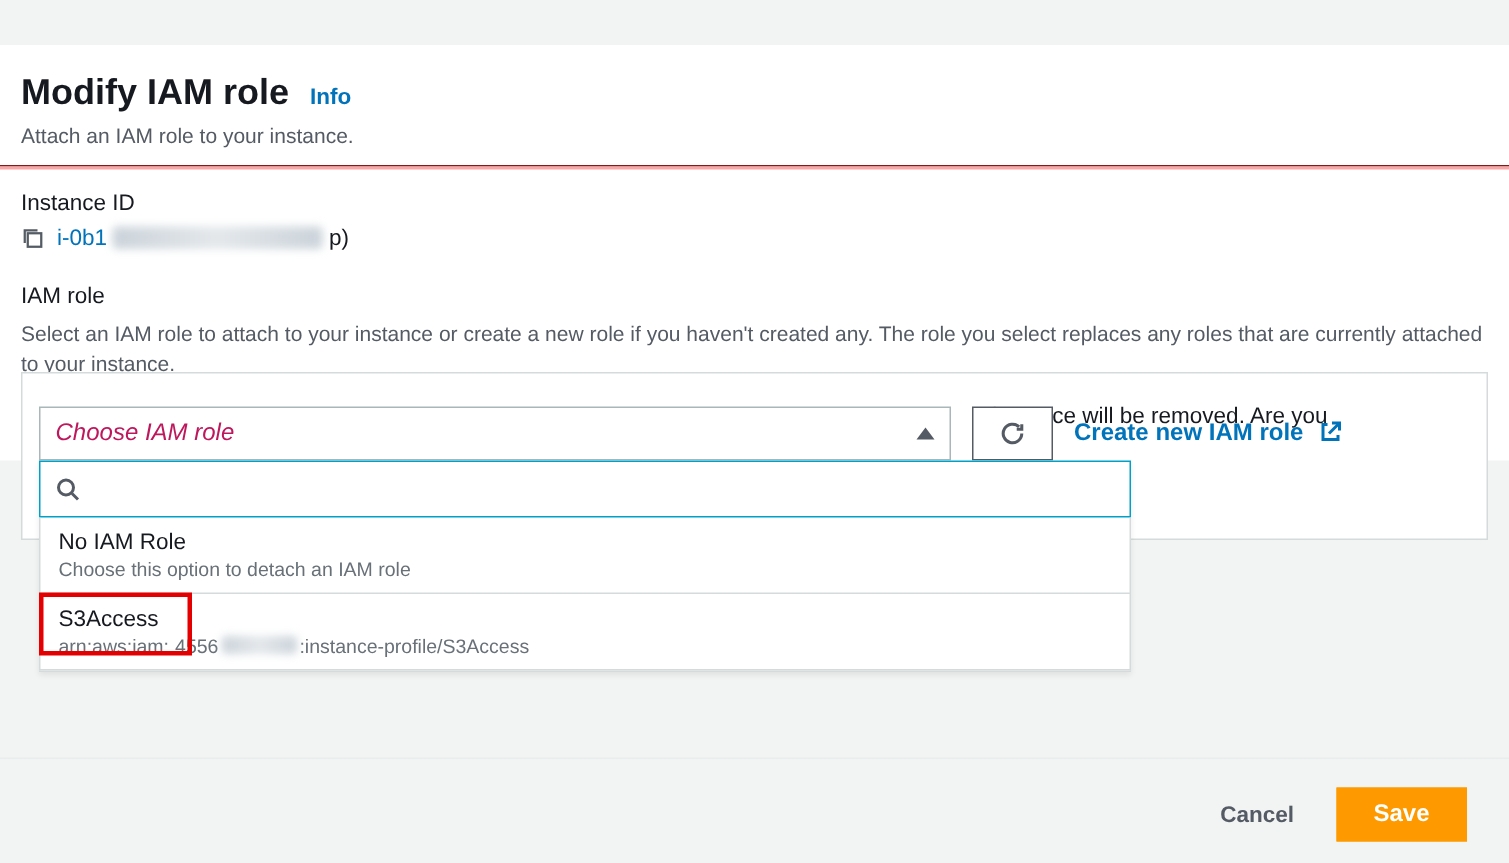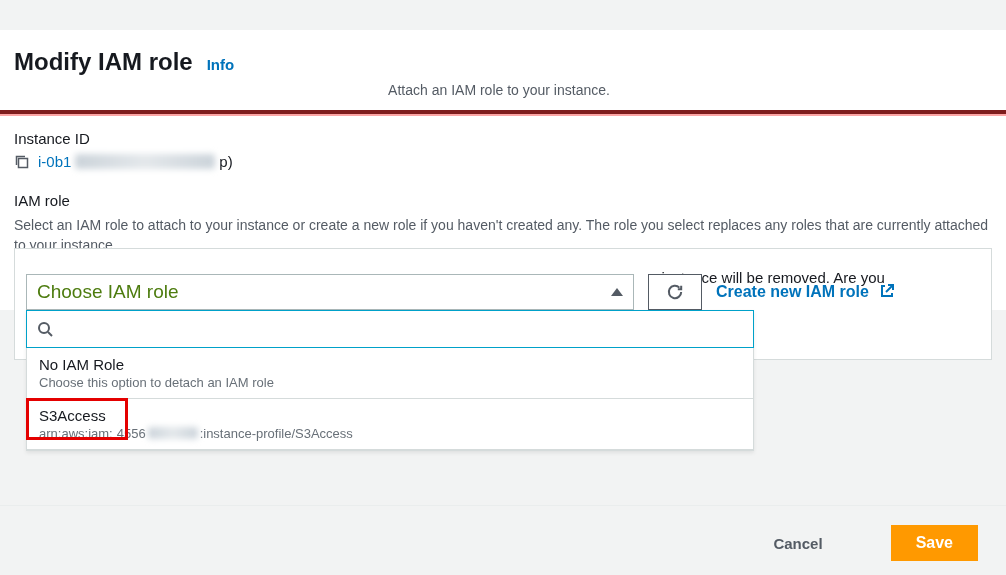--- a/index.html
+++ b/index.html
@@ -15,22 +15,21 @@
       overflow: hidden;
       position: relative;
     }
     .content-wrapper {
       background: #fff;
       margin: 0;
       padding: 0;
     }
     .header-section {
       padding: 18px 22px 12px 14px;
-      border-bottom: 4px solid #7f1d1d;
-      text-align: center;
+      border-bottom: 1px solid #7f1d1d;
     }
     .header-row {
       display: flex;
       align-items: baseline;
       gap: 14px;
     }
     .page-title {
       font-size: 24px;
       font-weight: 700;
       color: #16191f;
@@ -102,22 +101,23 @@
       width: 608px;
       border: 1px solid #aab7b8;
       height: 36px;
       display: flex;
       align-items: center;
       justify-content: space-between;
       padding: 0 10px;
       background: #fff;
     }
     .dropdown-placeholder {
-      color: #4d7c0f;
-      font-size: 19px;
+      color: #be185d;
+      font-style: italic;
+      font-size: 16px;
     }
     .caret-up {
       width: 0;
       height: 0;
       border-left: 6px solid transparent;
       border-right: 6px solid transparent;
       border-bottom: 8px solid #545b64;
     }
     .refresh-btn {
       width: 54px;
@@ -224,21 +224,20 @@
       padding: 8px 6px;
       margin-left: 48px;
     }
     .save-btn {
       background: #ff9900;
       border: 1px solid #ff9900;
       color: #fff;
       font-size: 16px;
       font-weight: 700;
       padding: 8px 24px;
-      margin-left: 40px;
     }
     .divider-line {
       height: 1px;
       background: #eaeded;
       position: absolute;
       left: 0;
       right: 0;
       top: 505px;
     }
   </style>

